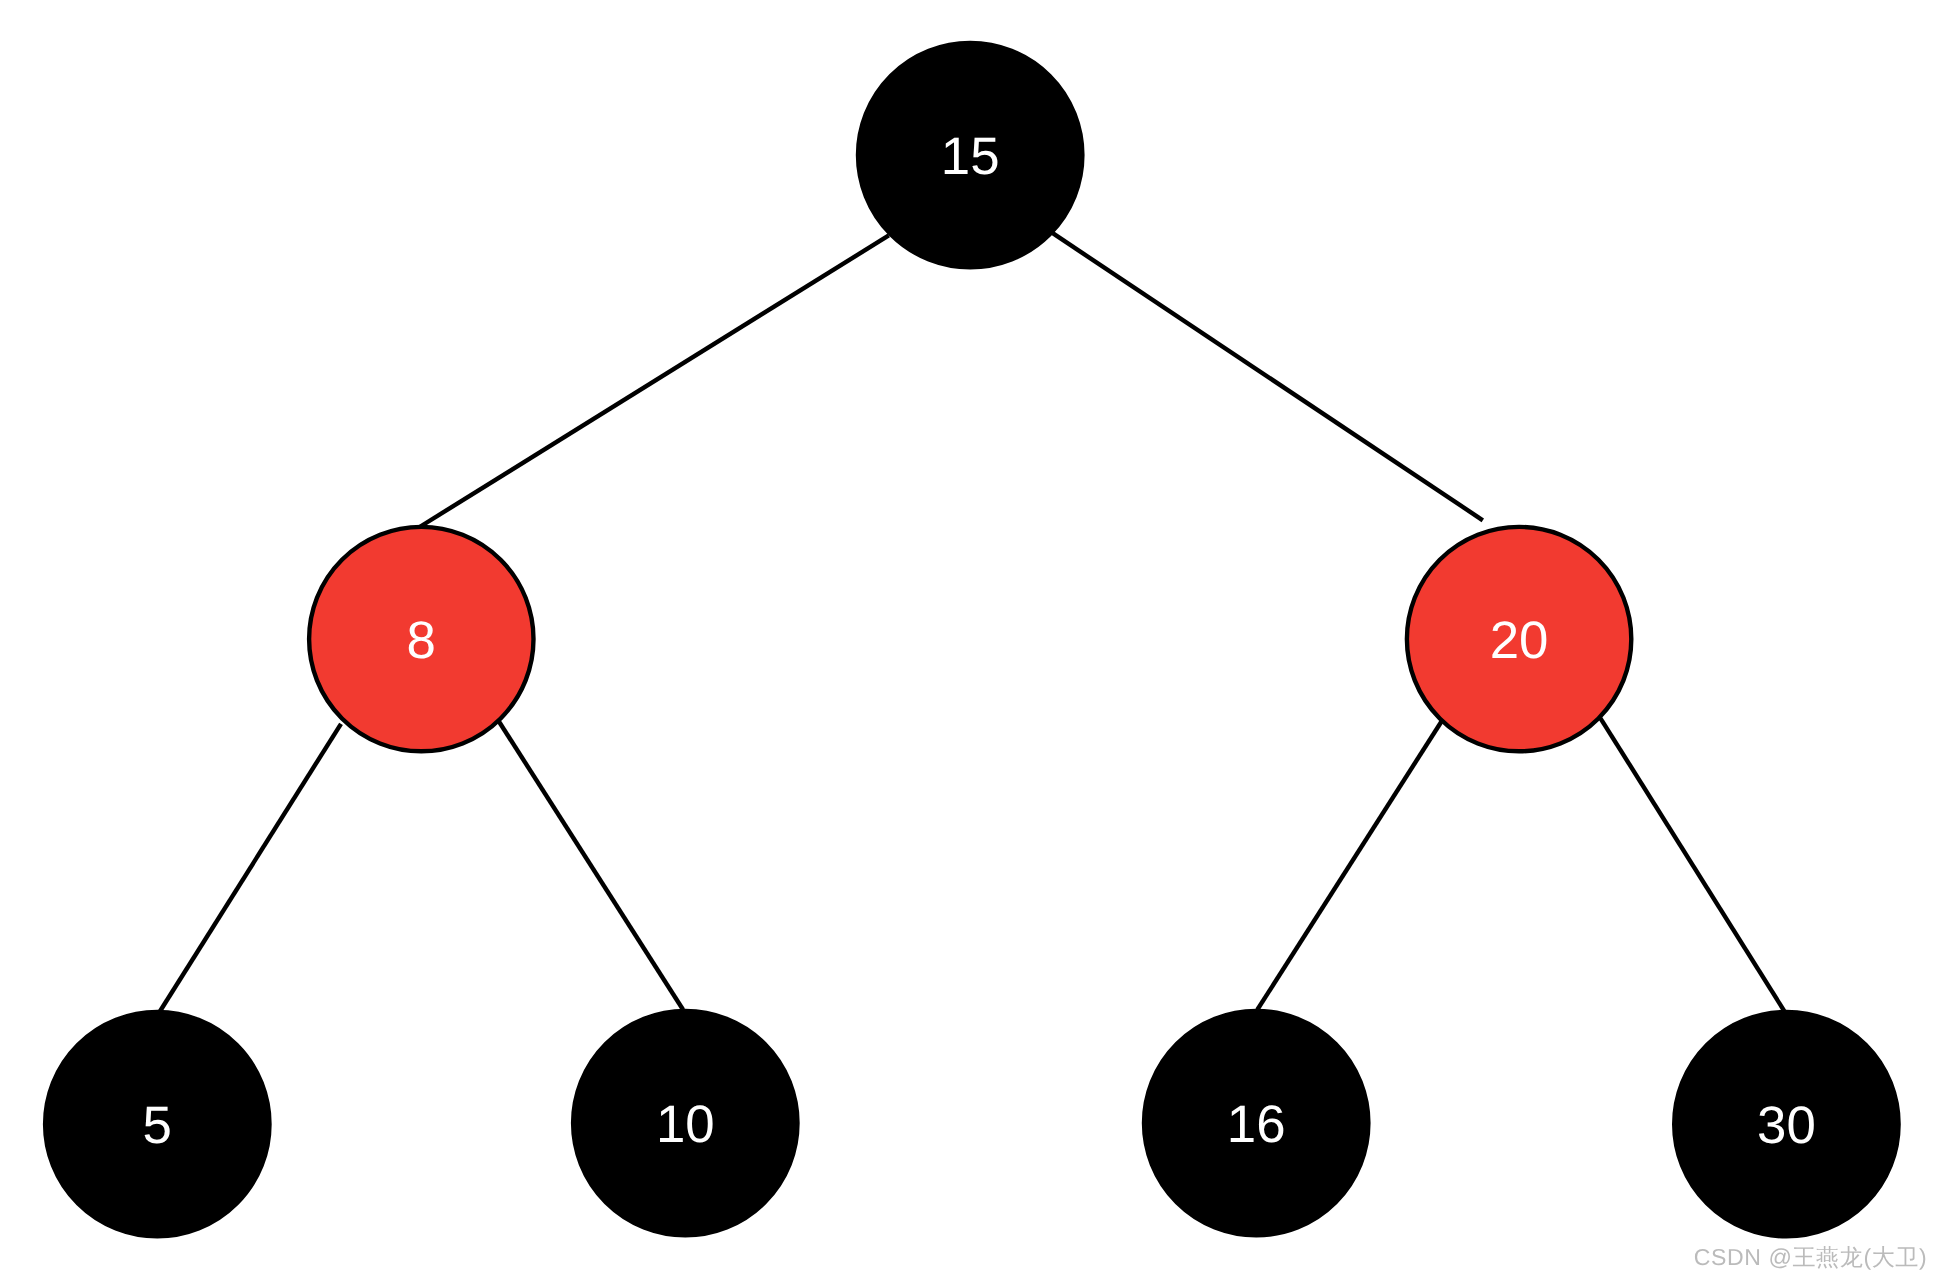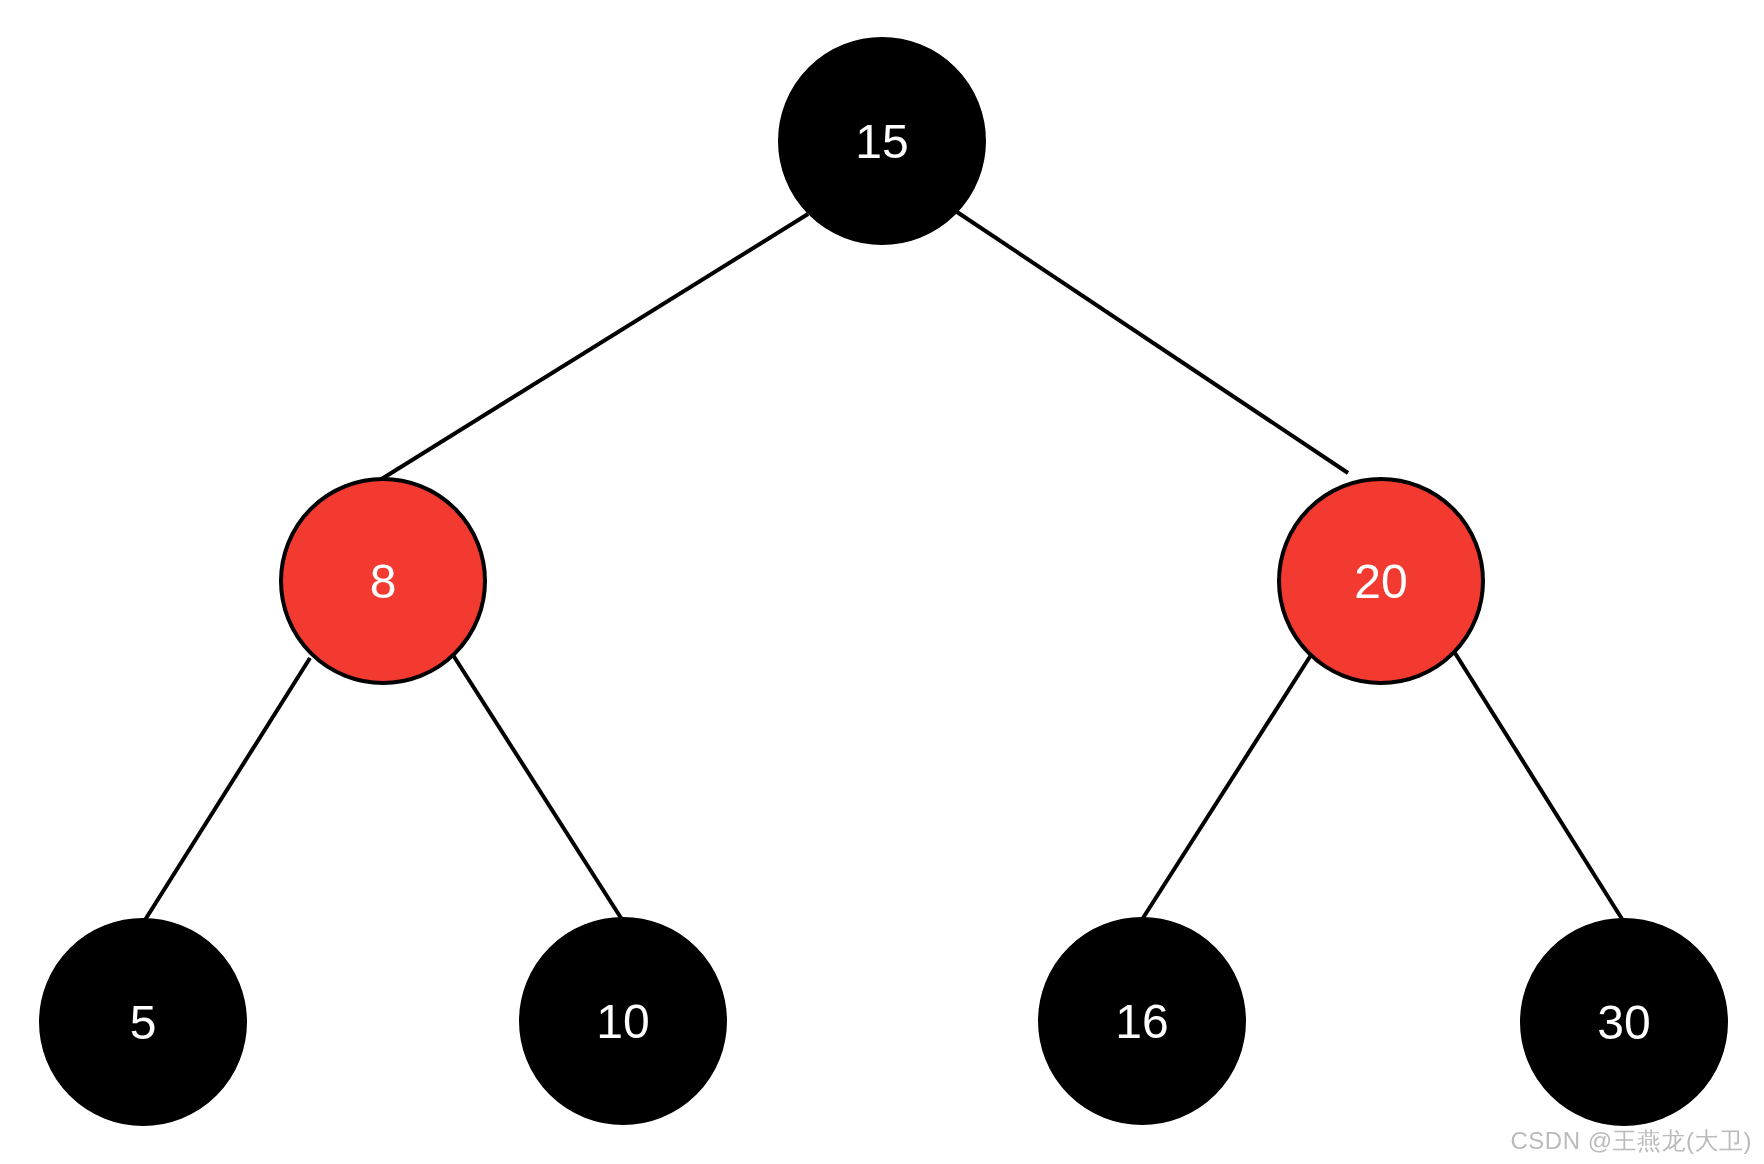--- a/index.html
+++ b/index.html
@@ -24,21 +24,21 @@
     display: block;
   }
   .tree-svg text {
     font-family: "Liberation Sans", sans-serif;
     font-size: 48px;
   }
   .watermark {
     position: absolute;
     right: 12px;
     bottom: 7px;
-    font-size: 24px;
+    font-size: 21px;
     letter-spacing: 0.5px;
     color: #bbbbbb;
     white-space: nowrap;
   }
 </style>
 </head>
 <body>
 
 <div class="stage">
   <svg class="tree-svg" xmlns="http://www.w3.org/2000/svg" viewBox="0 0 1764 1164">

